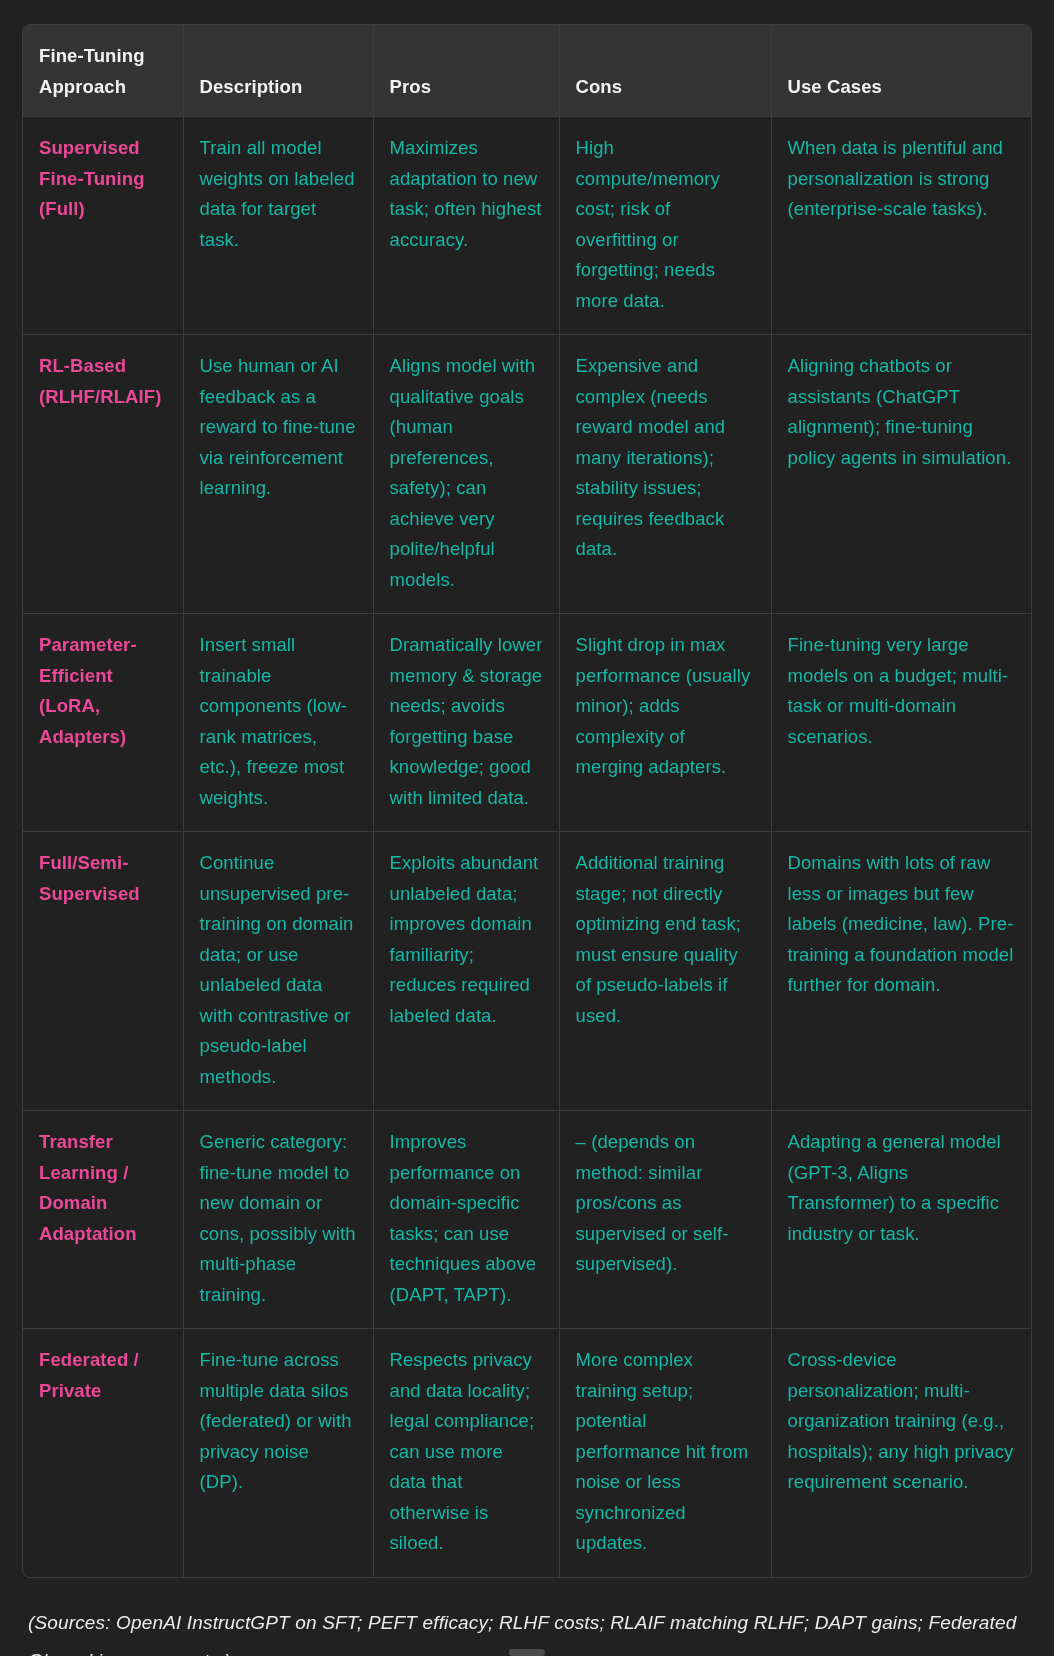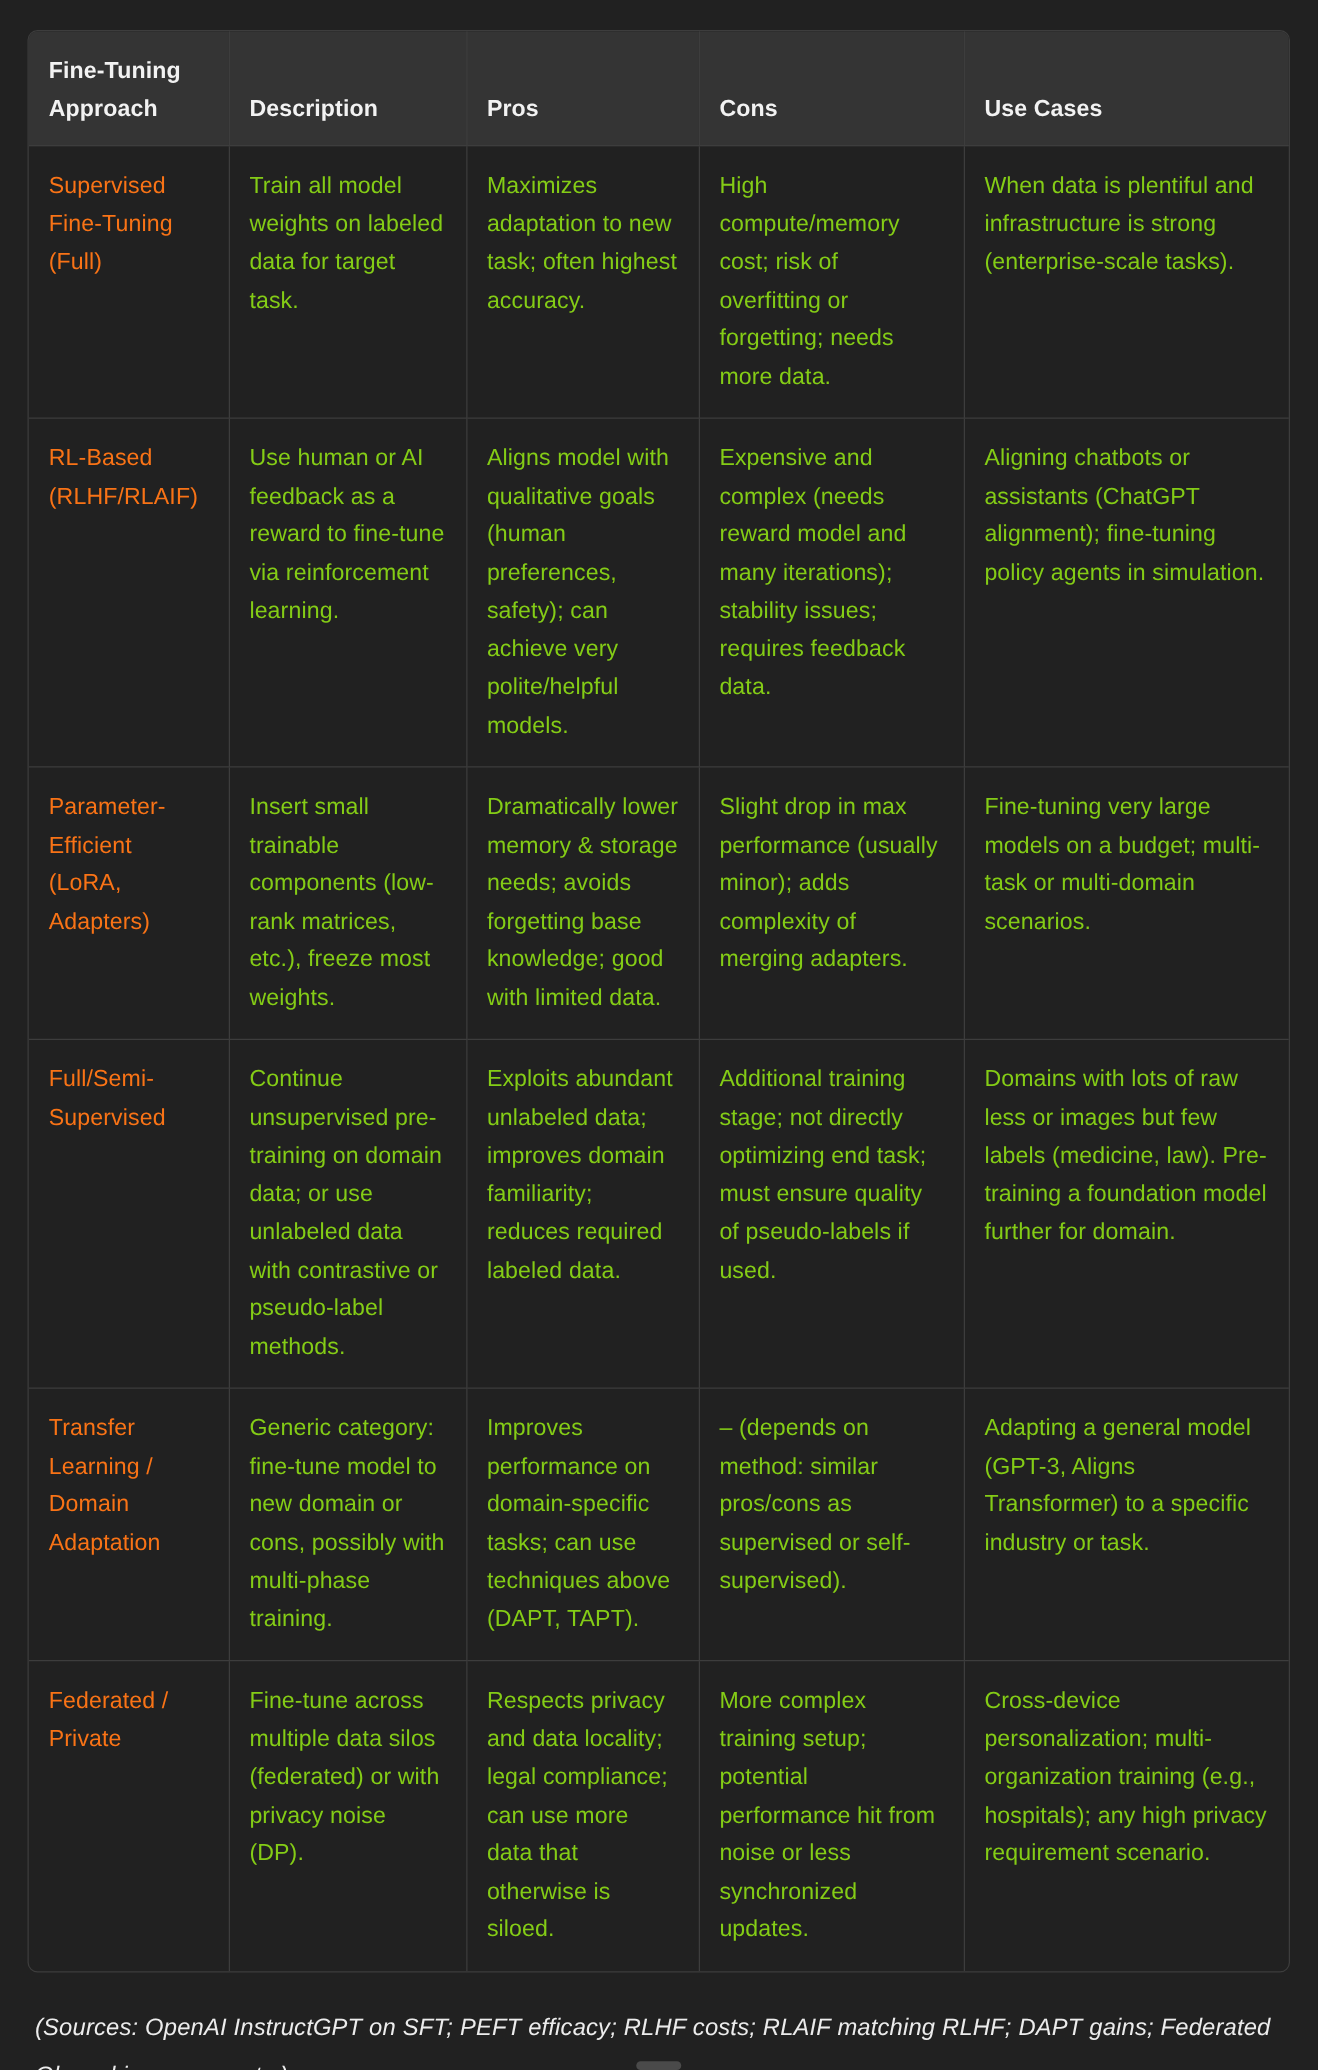--- a/index.html
+++ b/index.html
@@ -54,25 +54,25 @@
     font-weight: bold;
     color: #f2f2f2;
     vertical-align: bottom;
     padding-bottom: 14px;
     padding-top: 16px;
   }
   table.matrix tbody tr:last-child td {
     border-bottom: none;
   }
   table.matrix tbody td.approach {
-    font-weight: normal;
-    color: #f97316;
+    font-weight: bold;
+    color: #ec4899;
   }
   table.matrix tbody td {
-    color: #84cc16;
+    color: #14b8a6;
   }
   
   col.c0 { width: 160px; }
   col.c1 { width: 190px; }
   col.c2 { width: 186px; }
   col.c3 { width: 212px; }
   col.c4 { width: 262px; }
 
   .sources {
     margin-top: 26px;
@@ -116,21 +116,21 @@
           <th>Cons</th>
           <th>Use Cases</th>
         </tr>
       </thead>
       <tbody>
         <tr>
           <td class="approach">Supervised Fine-Tuning (Full)</td>
           <td>Train all model weights on labeled data for target task.</td>
           <td>Maximizes adaptation to new task; often highest accuracy.</td>
           <td>High compute/memory cost; risk of overfitting or forgetting; needs more data.</td>
-          <td>When data is plentiful and infrastructure is strong (enterprise-scale tasks).</td>
+          <td>When data is plentiful and personalization is strong (enterprise-scale tasks).</td>
         </tr>
         <tr>
           <td class="approach">RL-Based (RLHF/RLAIF)</td>
           <td>Use human or AI feedback as a reward to fine-tune via reinforcement learning.</td>
           <td>Aligns model with qualitative goals (human preferences, safety); can achieve very polite/helpful models.</td>
           <td>Expensive and complex (needs reward model and many iterations); stability issues; requires feedback data.</td>
           <td>Aligning chatbots or assistants (ChatGPT alignment); fine-tuning policy agents in simulation.</td>
         </tr>
         <tr>
           <td class="approach">Parameter-Efficient (LoRA, Adapters)</td>

